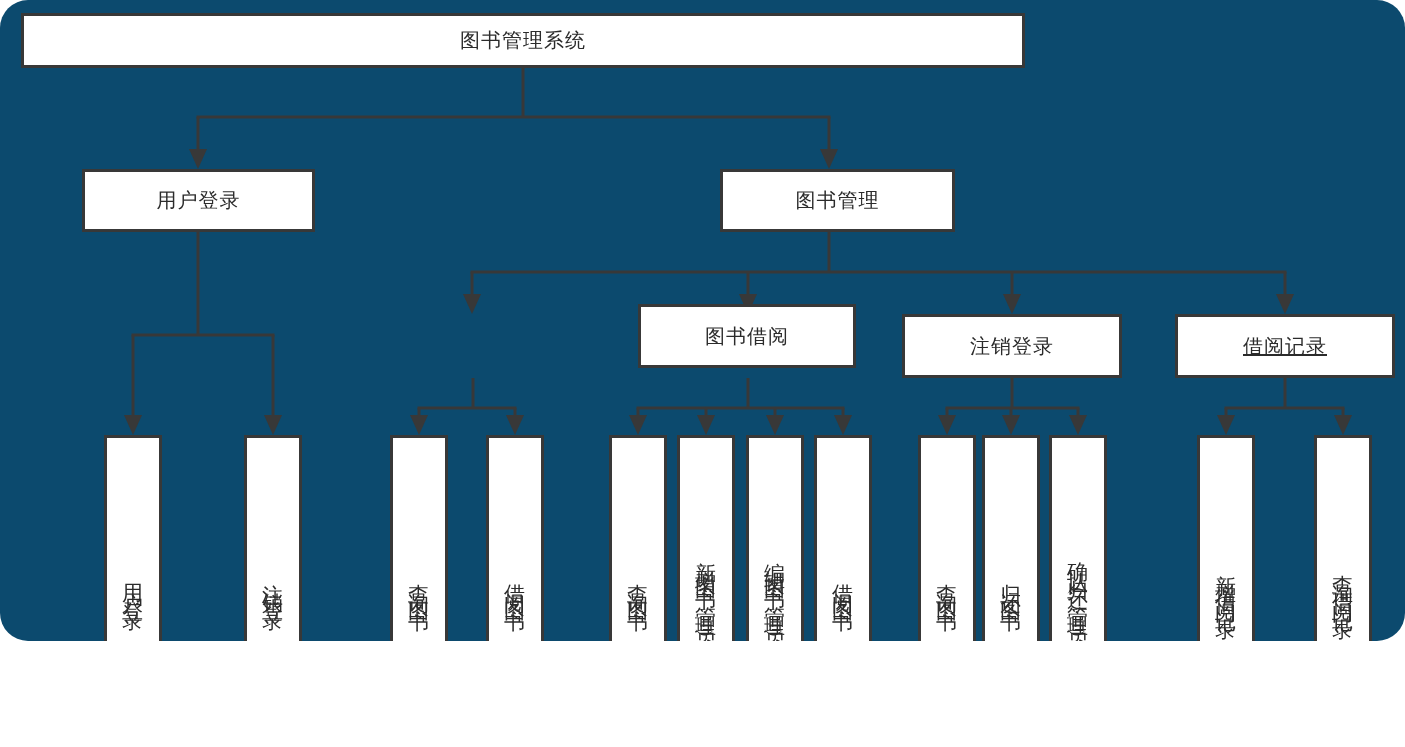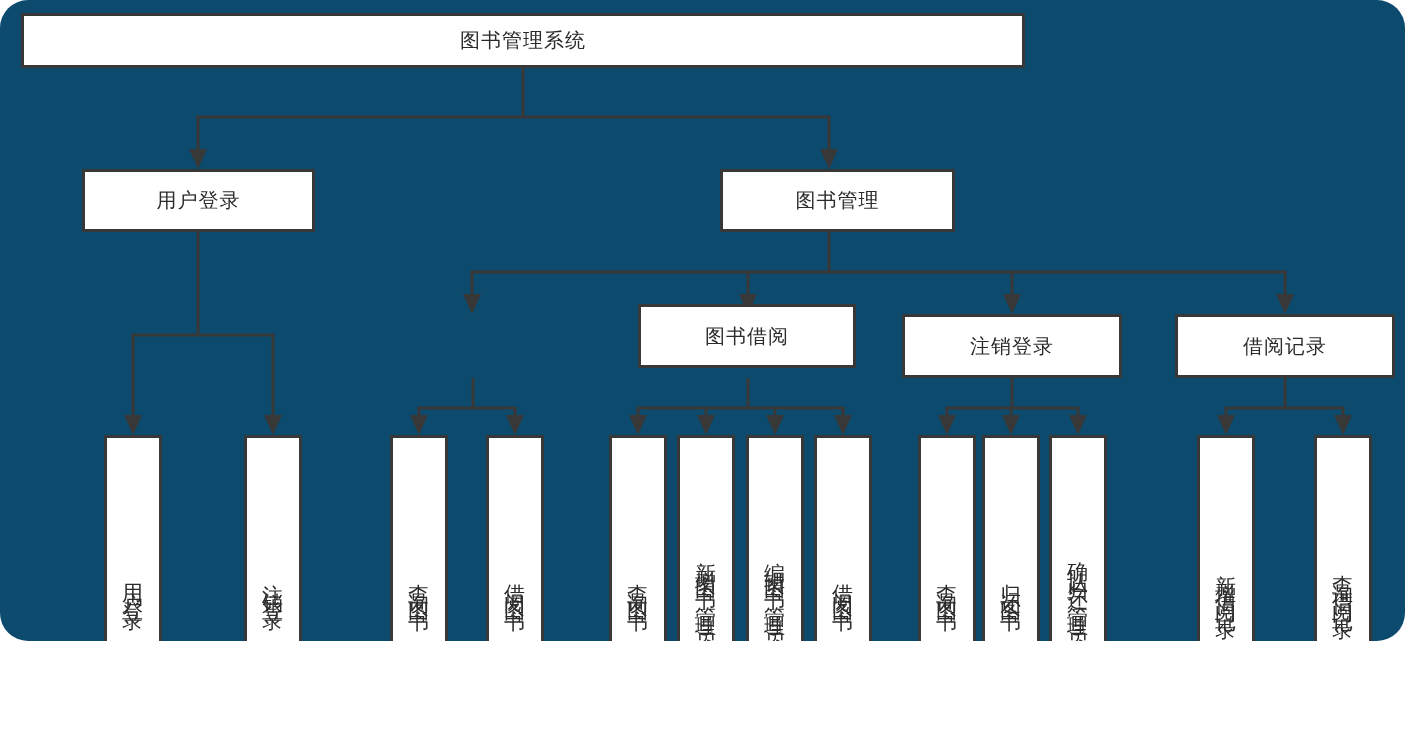--- a/index.html
+++ b/index.html
@@ -160,21 +160,21 @@
   <div class="box h" style="left:720px; top:169px; width:235px; height:63px;">
     <span>图书管理</span>
   </div>
 
   <div class="box h" style="left:638px; top:304px; width:218px; height:64px;">
     <span>图书借阅</span>
   </div>
   <div class="box h" style="left:902px; top:314px; width:220px; height:64px;">
     <span>注销登录</span>
   </div>
-  <div class="box h" style="left:1175px; top:314px; width:220px; height:64px;">
+  <div class="box h" style="left:1175px; top:314px; width:220px; height:64px;text-decoration:underline;">
     <span>借阅记录</span>
   </div>
 
   <div class="box v" style="left:104px; top:435px; width:58px; height:300px;">
     <span>用户登录</span>
   </div>
   <div class="box v" style="left:244px; top:435px; width:58px; height:300px;">
     <span>注销登录</span>
   </div>
 

